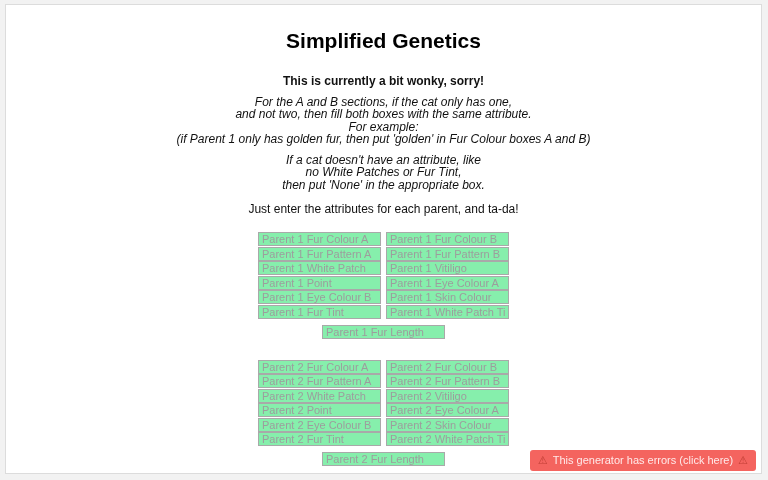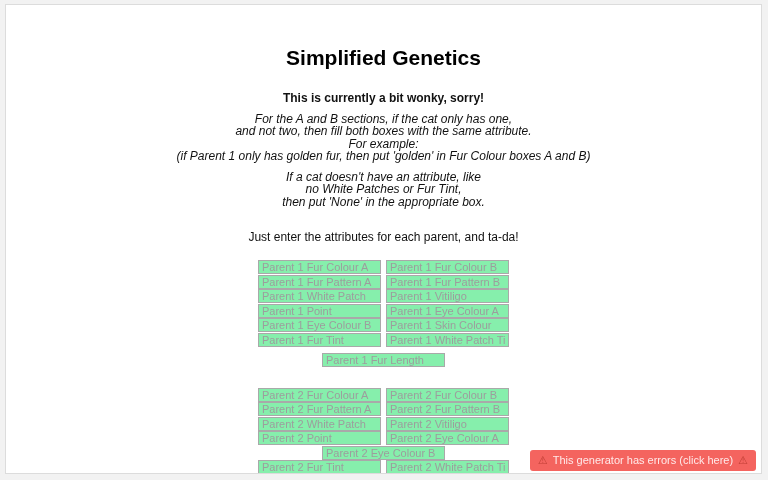--- a/index.html
+++ b/index.html
@@ -13,41 +13,41 @@
   }
   .panel {
     position:absolute;
     left:5px; top:4px; right:6px; bottom:6px;
     background:#ffffff;
     border:1px solid #dcdcdc;
     text-align:center;
     overflow:hidden;
   }
   h1.title {
-    margin-top:41px;
+    margin-top:24px;
     font-size:21px;
     line-height:23px;
     font-weight:bold;
     color:#000;
   }
   .subtitle {
     margin-top:23px;
     font-size:12px;
     line-height:12px;
     font-weight:bold;
   }
   .para {
     margin-top:9px;
     font-size:12px;
     line-height:12.3px;
   }
   .italic { font-style:italic; }
   .bold { font-weight:normal; }
   .final-line {
-    margin-top:23px;
+    margin-top:12px;
     font-size:12px;
     line-height:12.3px;
   }
   .fields-group { margin-top:17px; }
   .fields-group.second { margin-top:21px; }
   .field-row {
     display:flex;
     justify-content:center;
     gap:5px;
     margin-bottom:0.5px;
@@ -160,20 +160,21 @@
     <div class="field-row">
       <input class="attr-input" placeholder="Parent 2 White Patch" style="">
       <input class="attr-input" placeholder="Parent 2 Vitiligo" style="">
     </div>
     <div class="field-row">
       <input class="attr-input" placeholder="Parent 2 Point" style="">
       <input class="attr-input" placeholder="Parent 2 Eye Colour A" style="">
     </div>
     <div class="field-row">
       <input class="attr-input" placeholder="Parent 2 Eye Colour B" style="">
+      <input class="attr-input" placeholder="Parent 2 Skin Colour" style="">
     </div>
     <div class="field-row">
       <input class="attr-input" placeholder="Parent 2 Fur Tint" style="">
       <input class="attr-input" placeholder="Parent 2 White Patch Tint" style="">
     </div>
     <div class="fur-length-row">
       <input class="attr-input" placeholder="Parent 2 Fur Length" style="">
     </div>
   </div>
 

